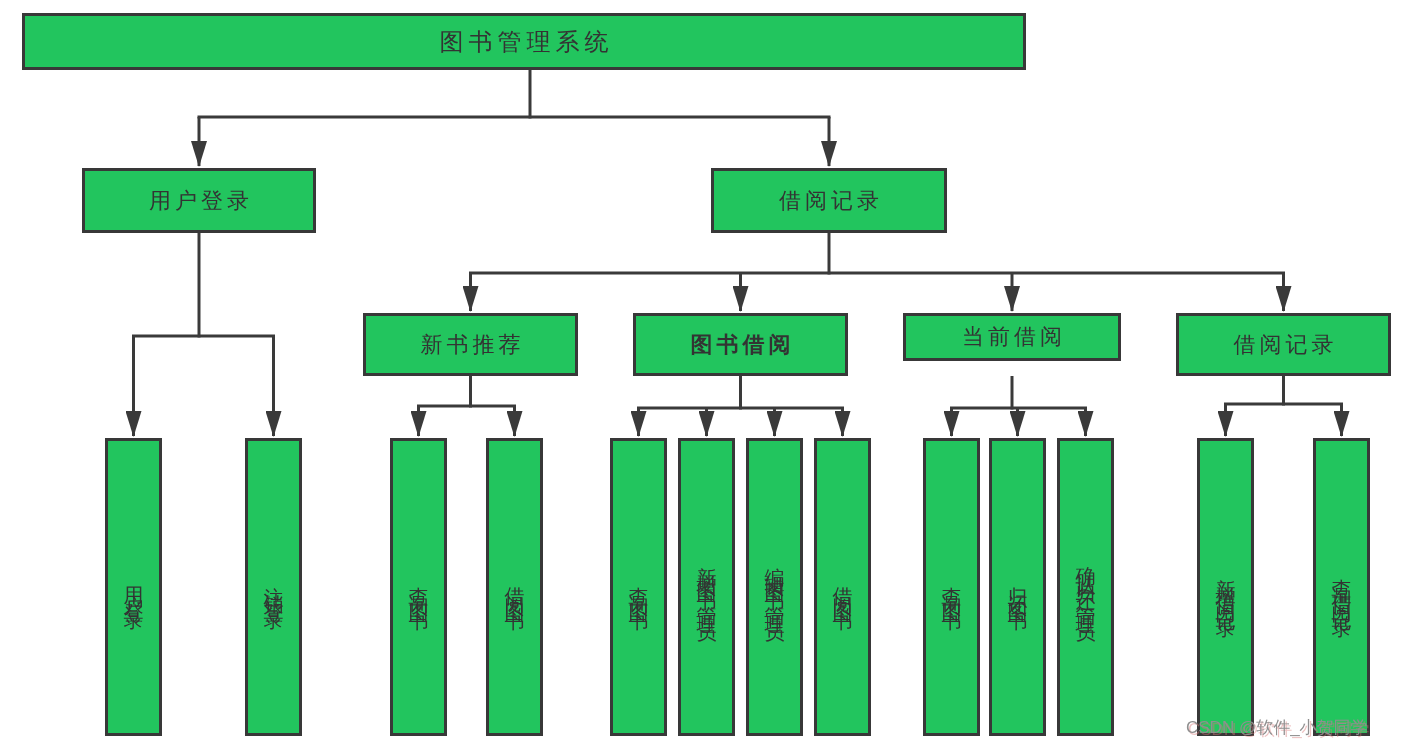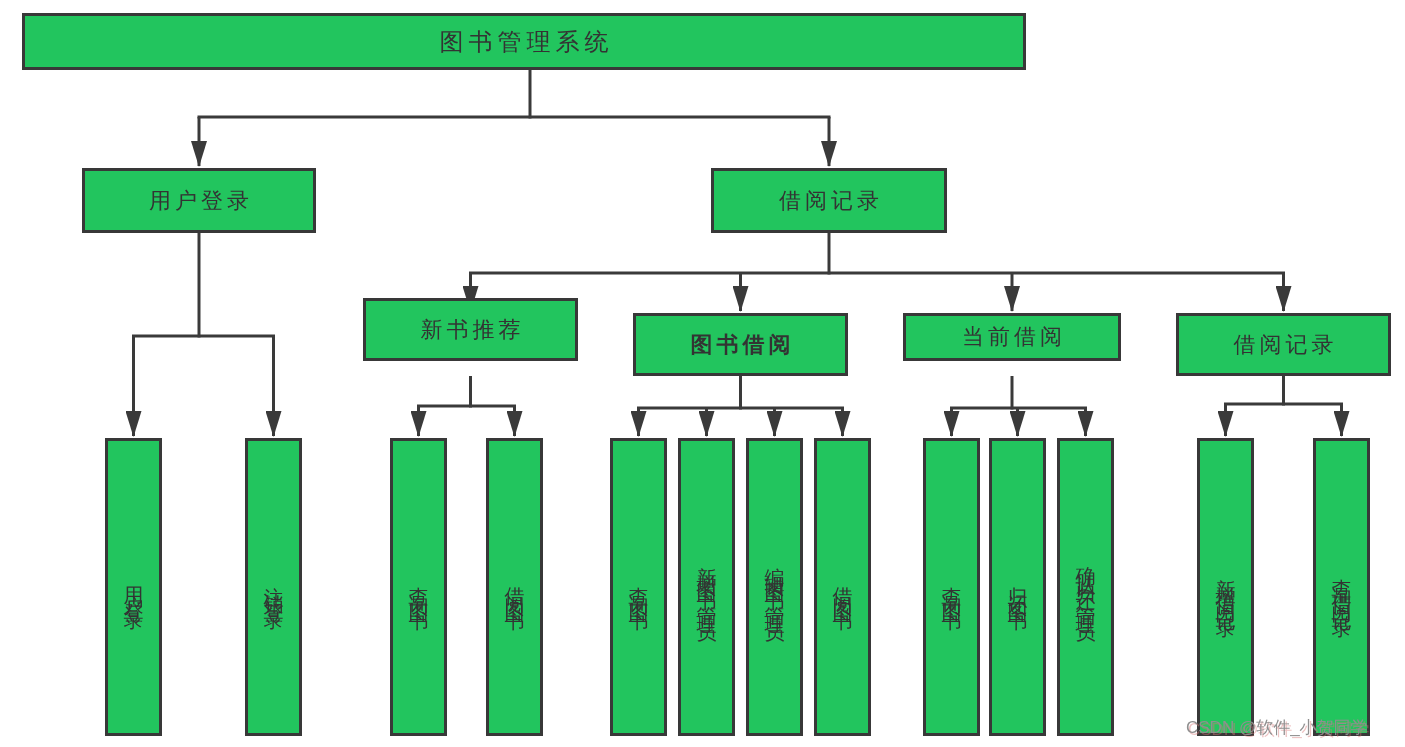--- a/index.html
+++ b/index.html
@@ -17,21 +17,21 @@
   .root-label{font-size:24px;letter-spacing:5px;text-indent:5px;white-space:nowrap;}
   .h-label{font-size:22px;letter-spacing:4px;text-indent:4px;white-space:nowrap;}
   .v-label{
     writing-mode:vertical-rl;text-orientation:mixed;
     font-size:20px;letter-spacing:8px;line-height:1.15;white-space:nowrap;
   }
   
   .n-root{left:22px;top:13px;width:1004px;height:57px;}
   .n-l2a{left:82px;top:168px;width:234px;height:65px;}
   .n-l2b{left:711px;top:168px;width:236px;height:65px;}
-  .n-l3a{left:363px;top:298px;width:215px;height:63px;}
+  .n-l3a{left:363px;top:313px;width:215px;height:63px;}
   .n-l3b{left:633px;top:313px;width:215px;height:63px;font-weight:bold;}
   .n-l3c{left:903px;top:313px;width:218px;height:48px;}
   .n-l3d{left:1176px;top:313px;width:215px;height:63px;}
   .leaf{top:438px;width:57px;height:298px;}
   .lfA0{left:105px;}  .lfA1{left:245px;}
   .lfB0{left:390px;}  .lfB1{left:486px;}
   .lfC0{left:610px;}  .lfC1{left:678px;}  .lfC2{left:746px;}  .lfC3{left:814px;}
   .lfD0{left:923px;}  .lfD1{left:989px;}  .lfD2{left:1057px;}
   .lfE0{left:1197px;} .lfE1{left:1313px;}
   .watermark{

